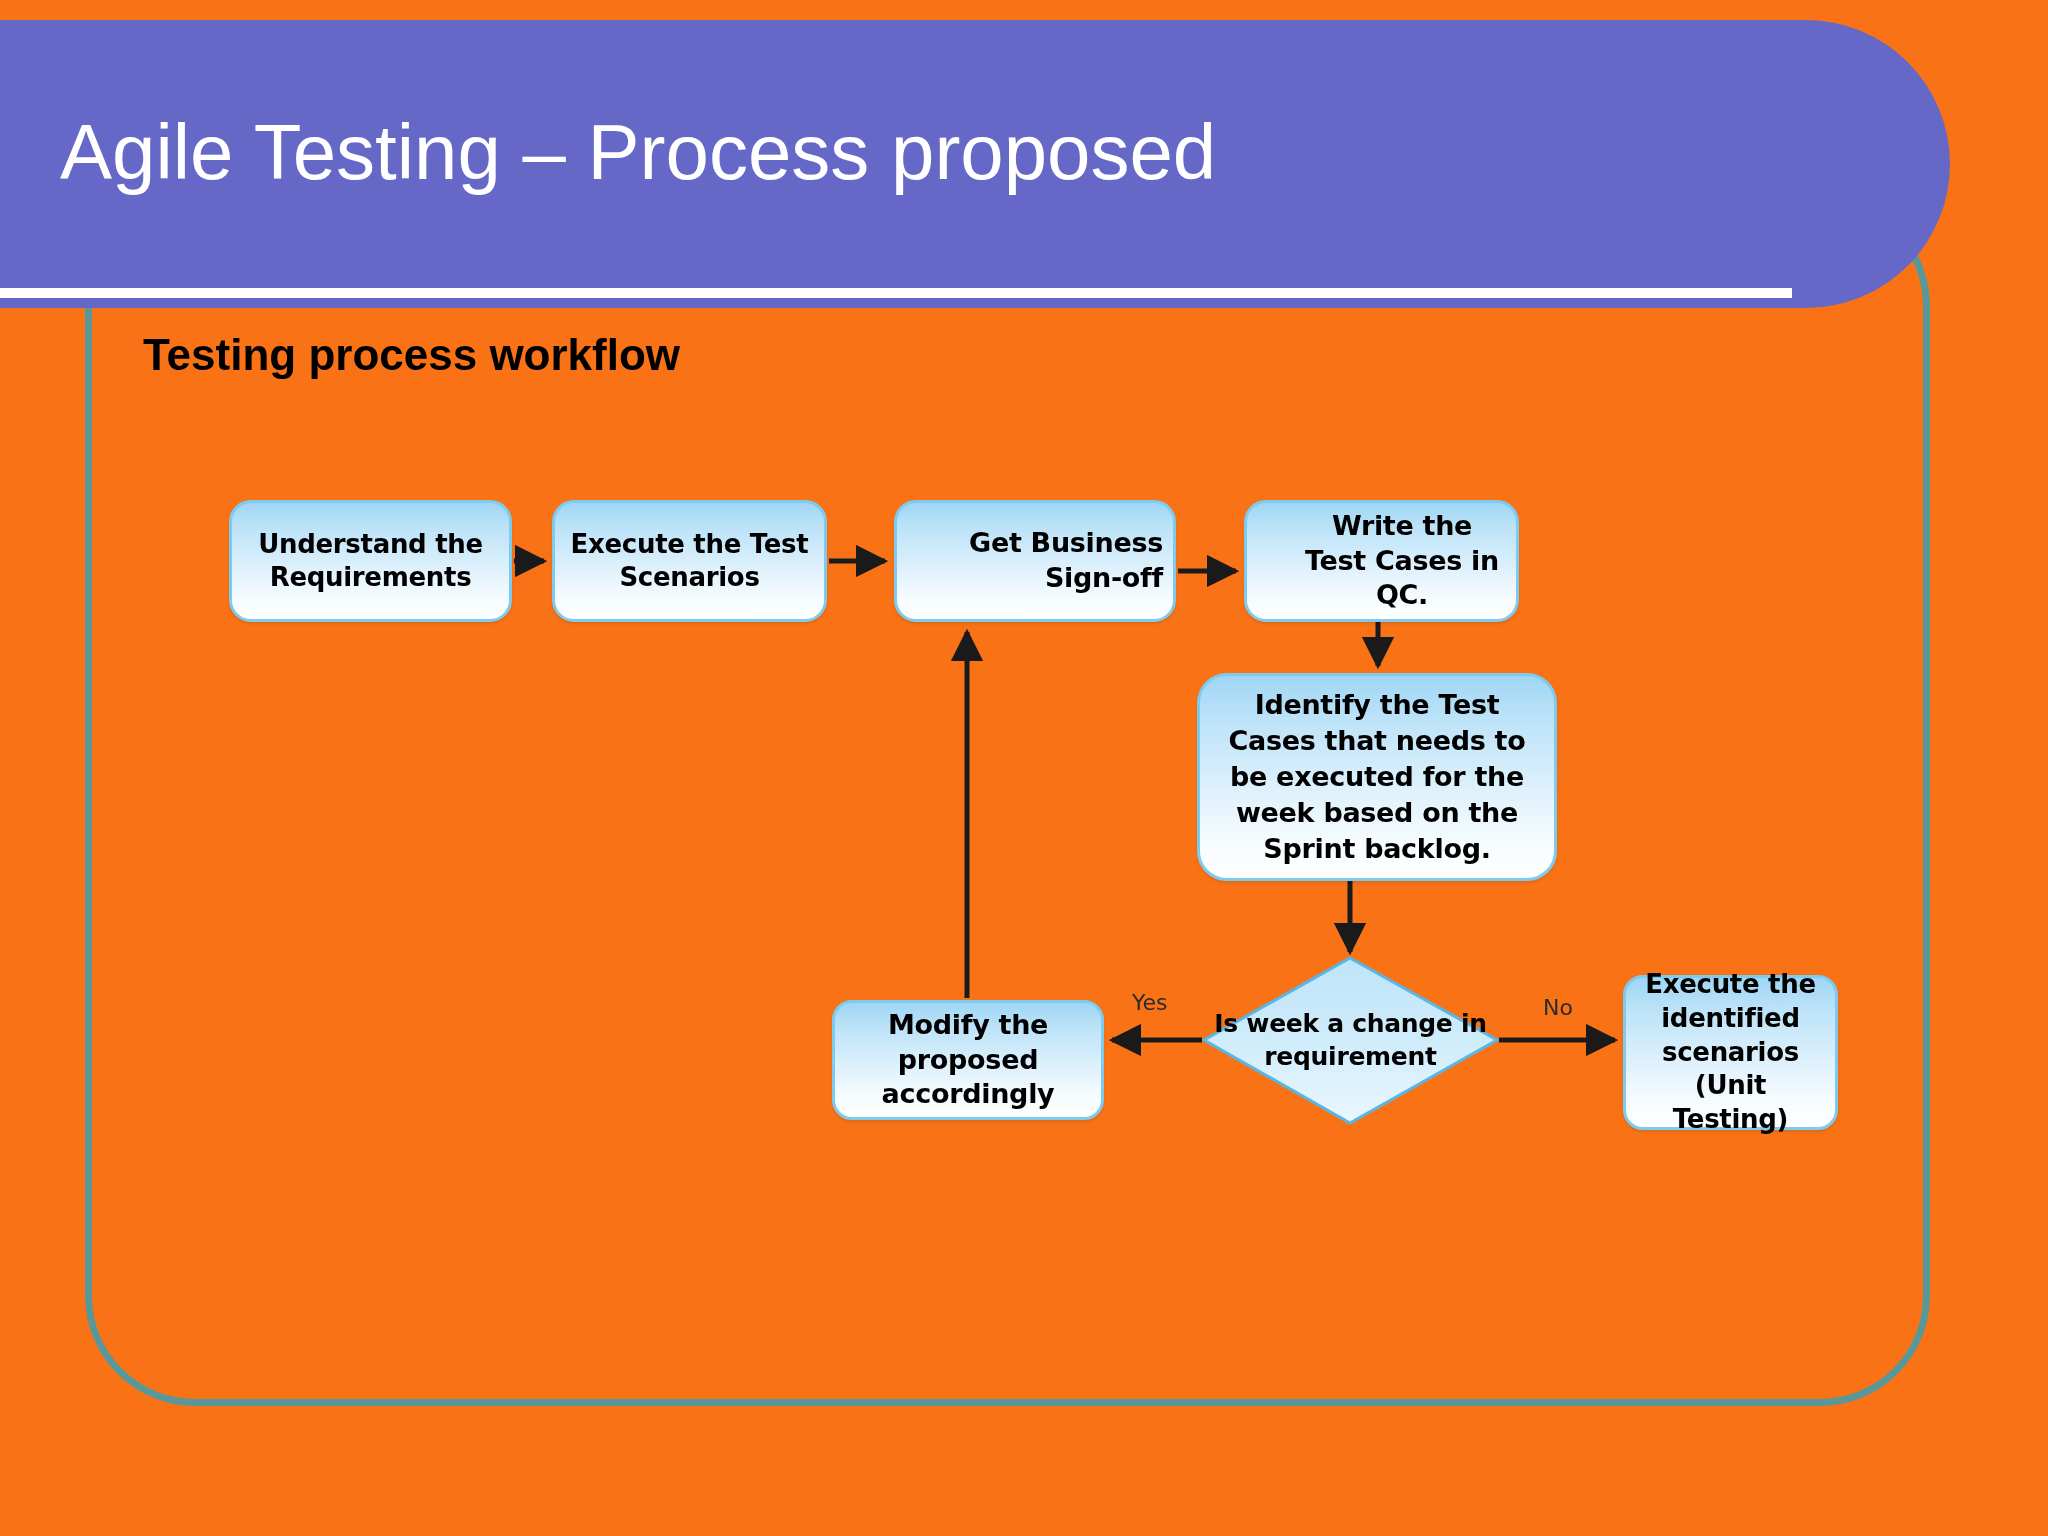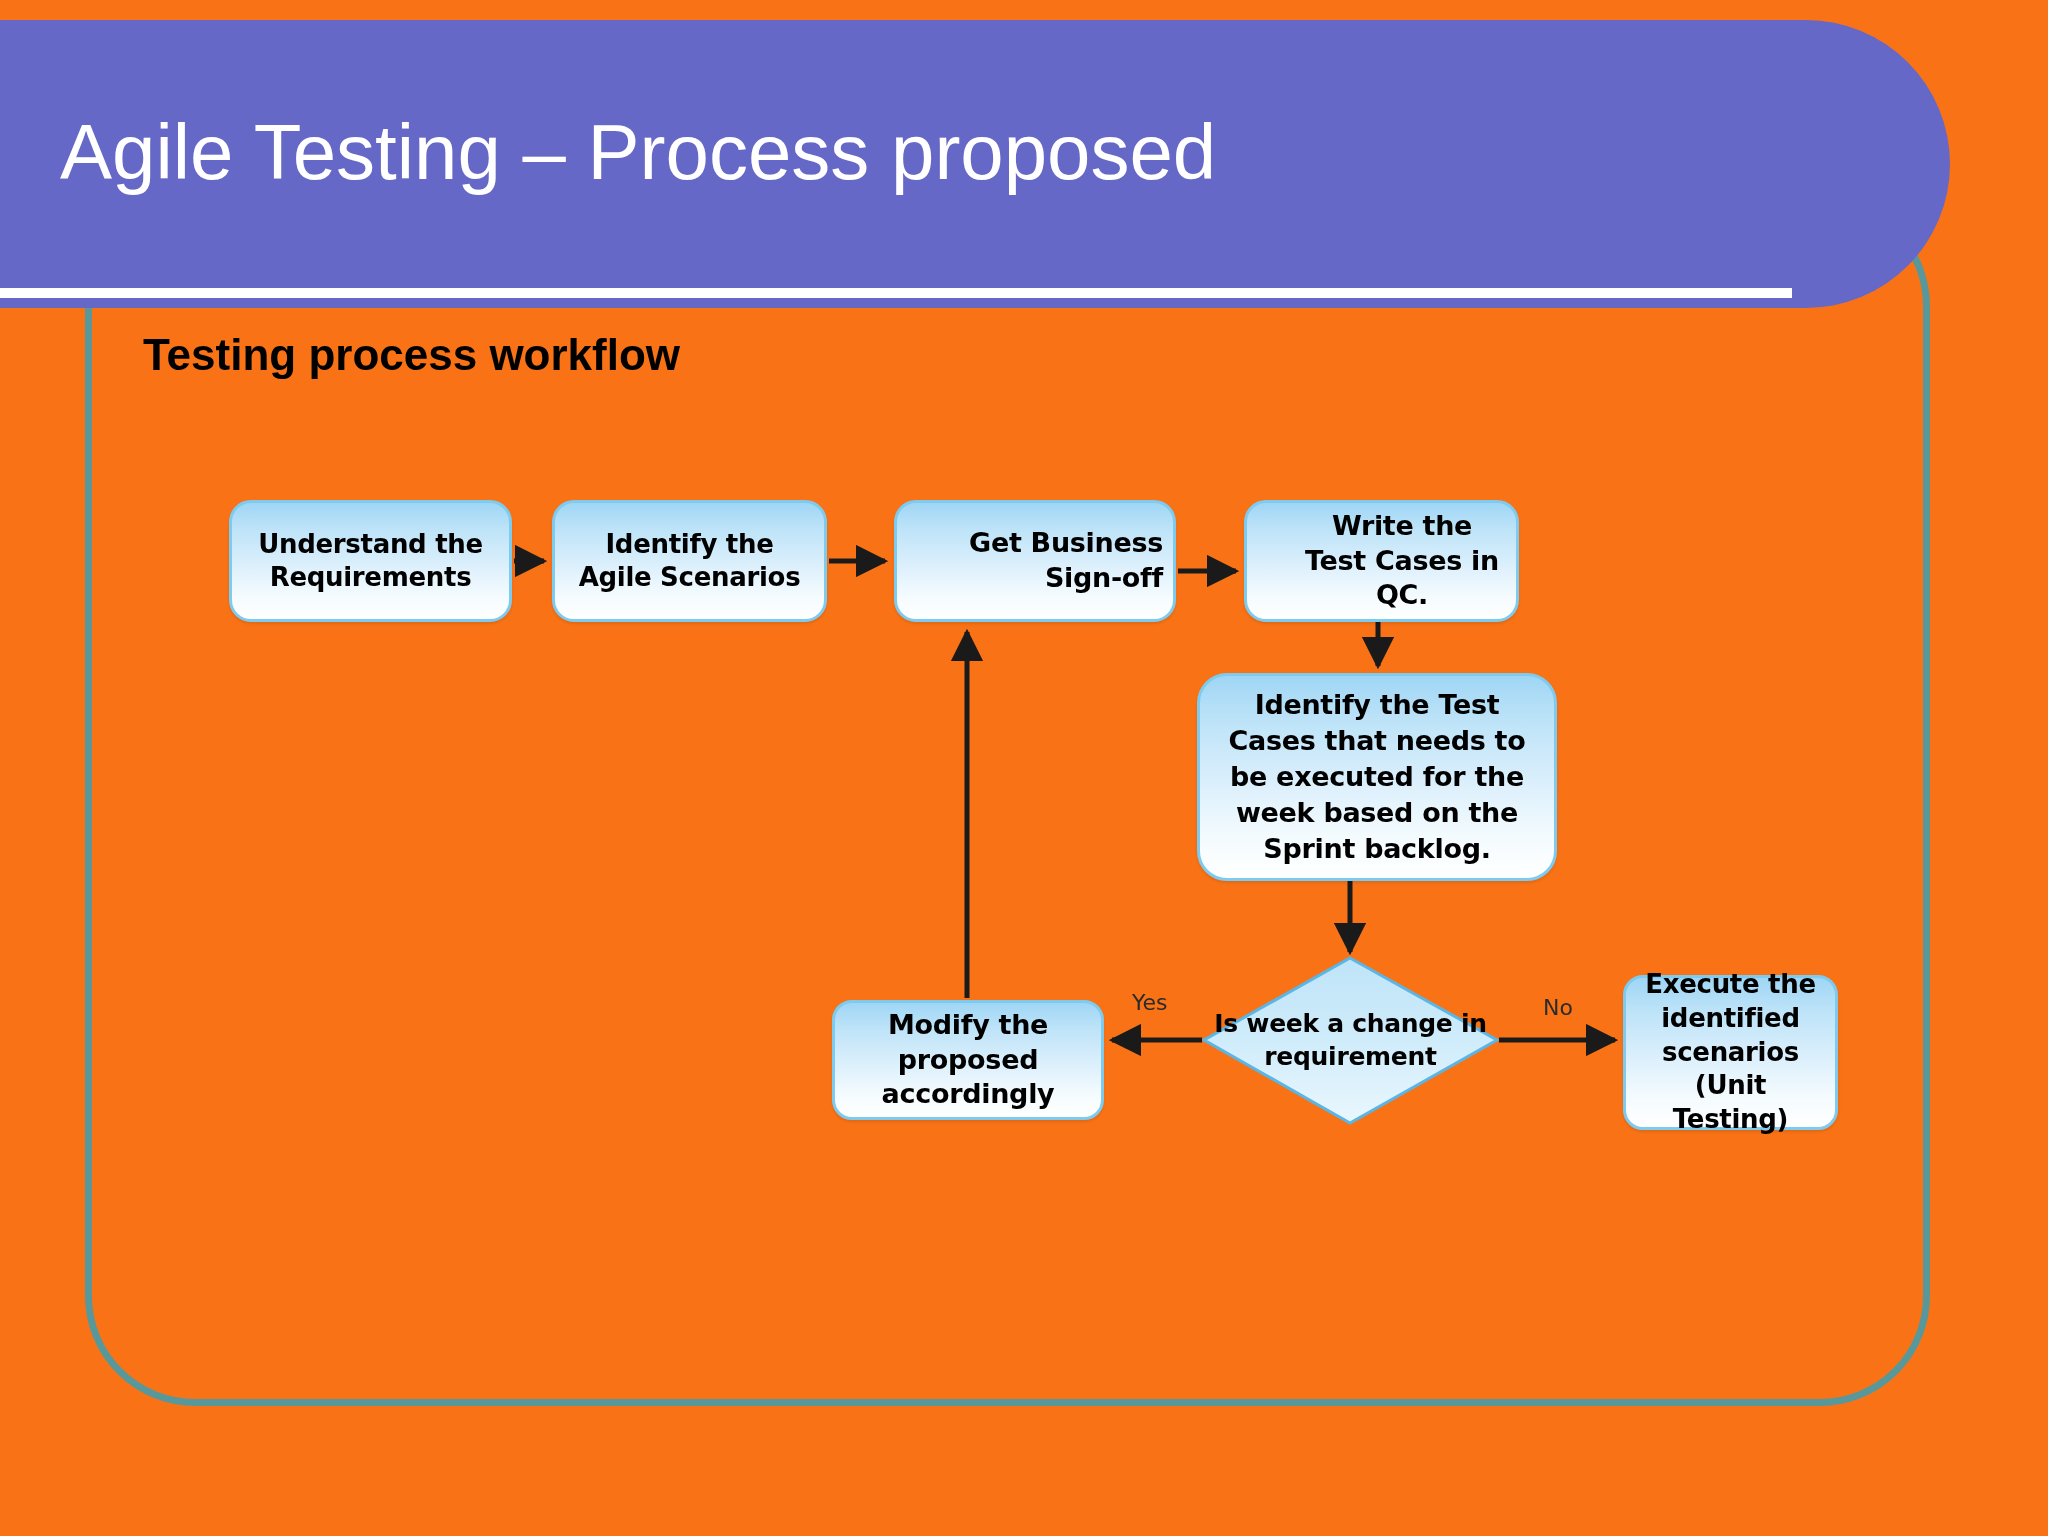--- a/index.html
+++ b/index.html
@@ -215,21 +215,21 @@
       <line x1="1480" y1="1040" x2="1596" y2="1040" stroke="#1a1a1a" stroke-width="5" marker-end="url(#arrow)"></line>
 
       <line x1="948" y1="998" x2="948" y2="632" stroke="#1a1a1a" stroke-width="5" marker-end="url(#arrow)"></line>
     </svg>
 
     <div class="node" id="node-understand">
       <span class="label">Understand the Requirements</span>
     </div>
 
     <div class="node" id="node-identify-scen">
-      <span class="label">Identify the Agile Scenarios</span>
+      <span class="label">Execute the Test Scenarios</span>
     </div>
 
     <div class="node" id="node-signoff">
       <span class="label">Get Business Sign-off</span>
     </div>
 
     <div class="node" id="node-writecases">
       <span class="label">Write the Test Cases in QC.</span>
     </div>
 

